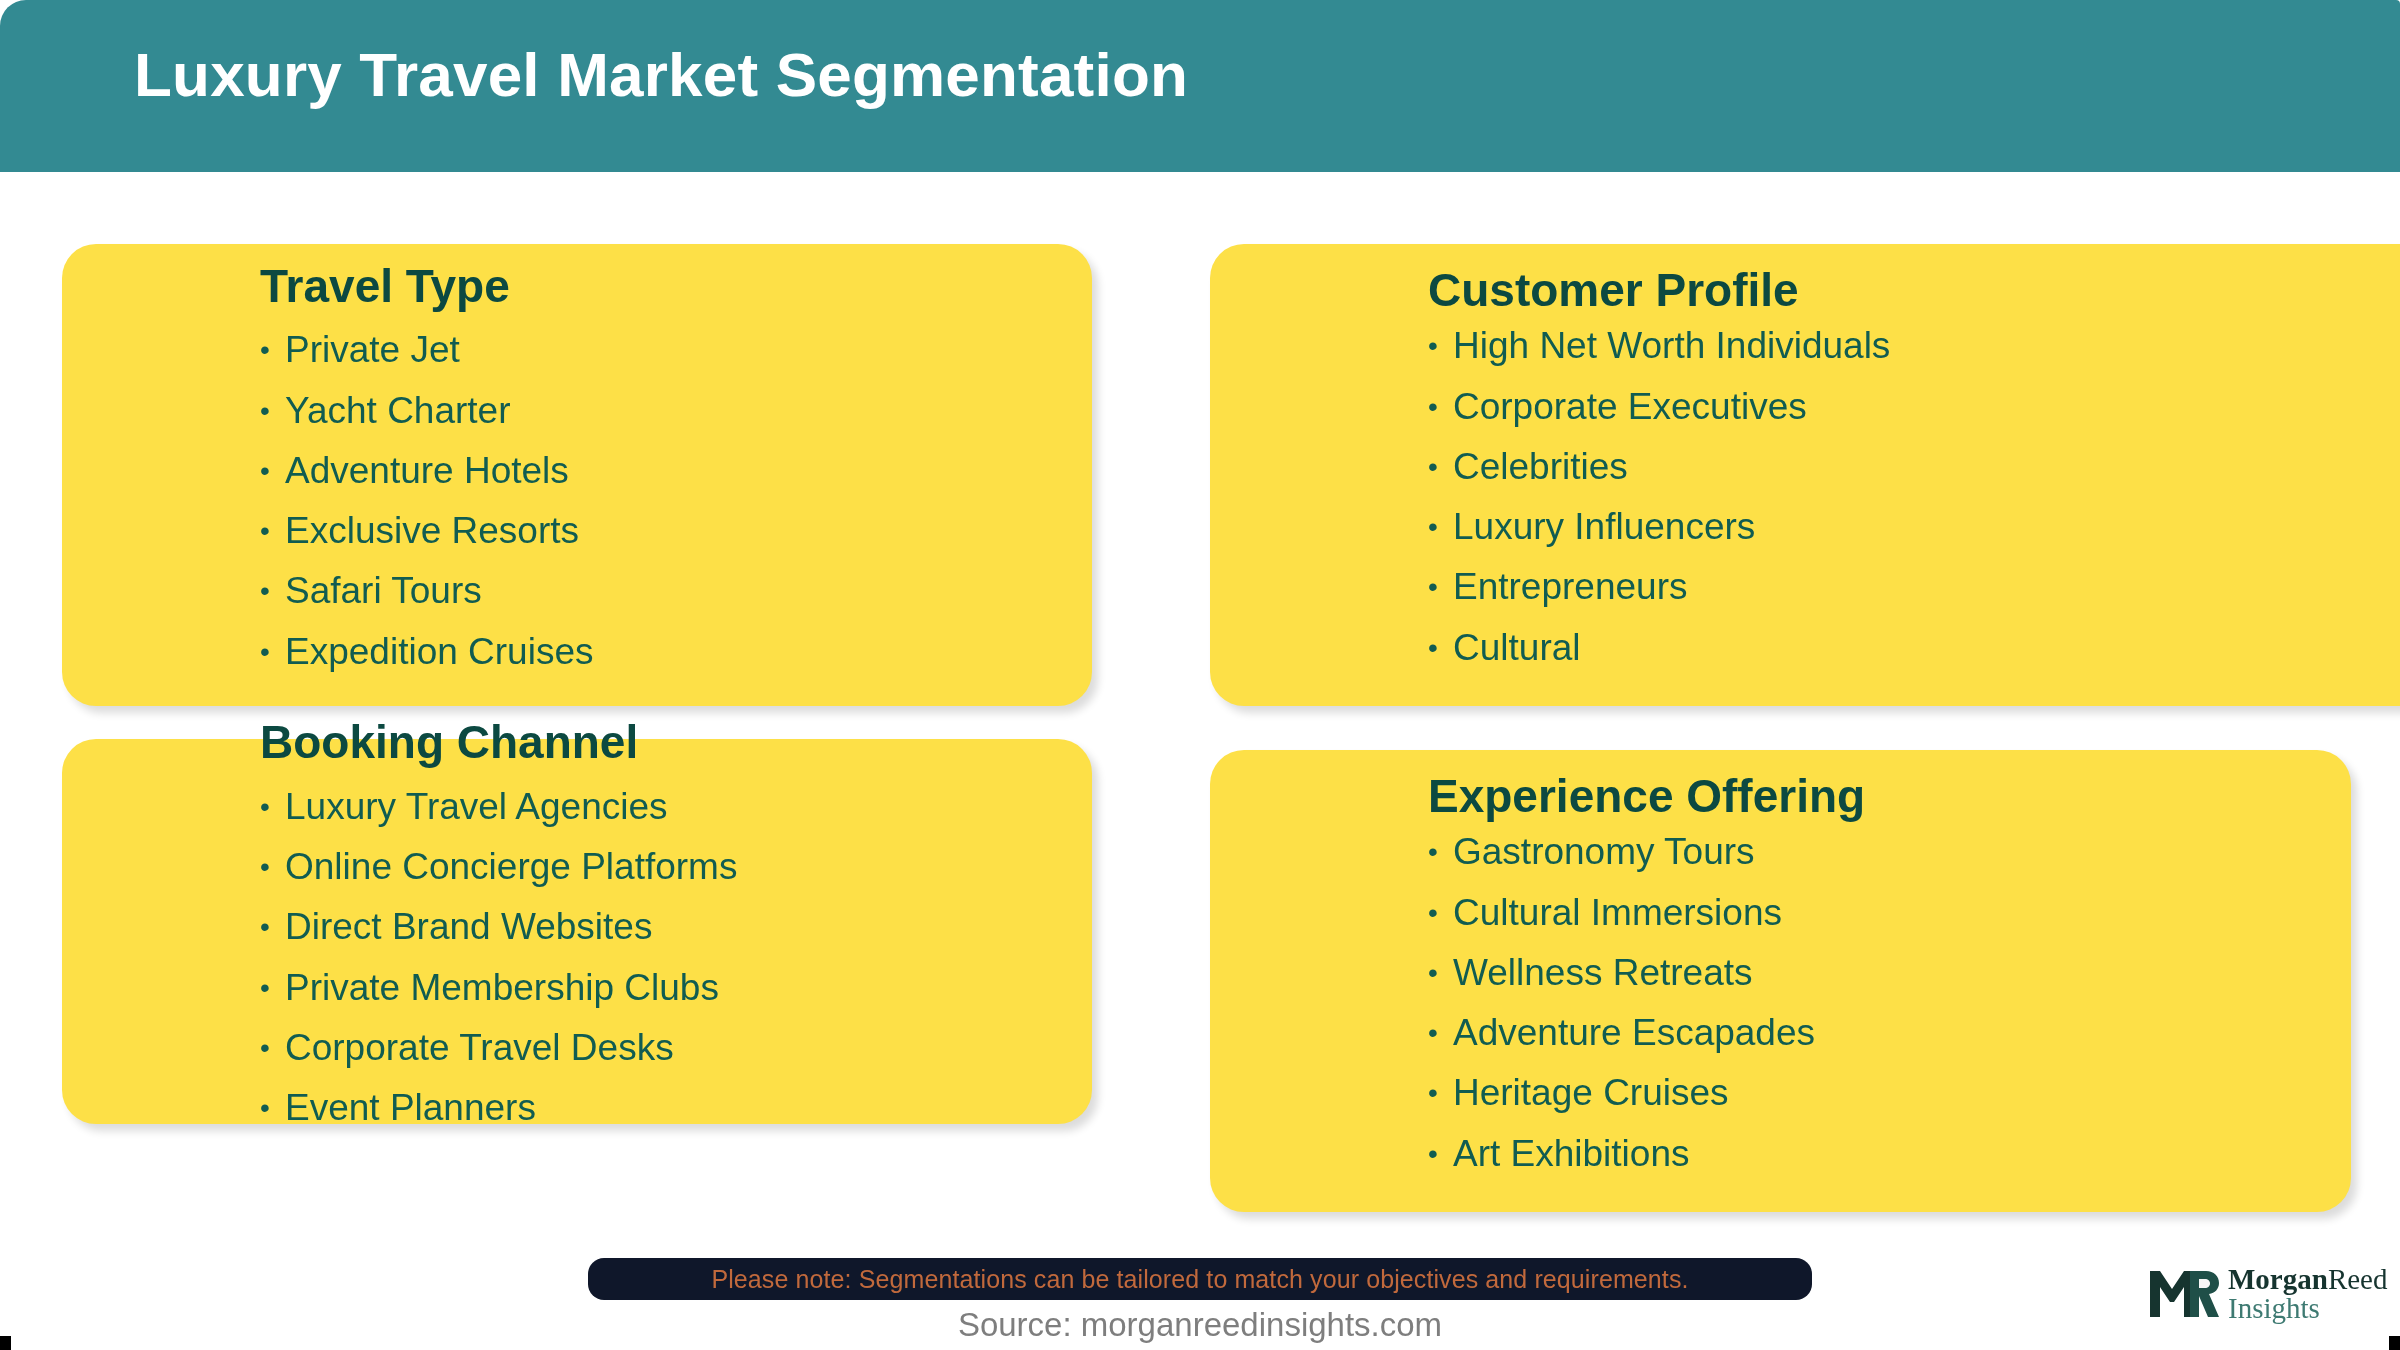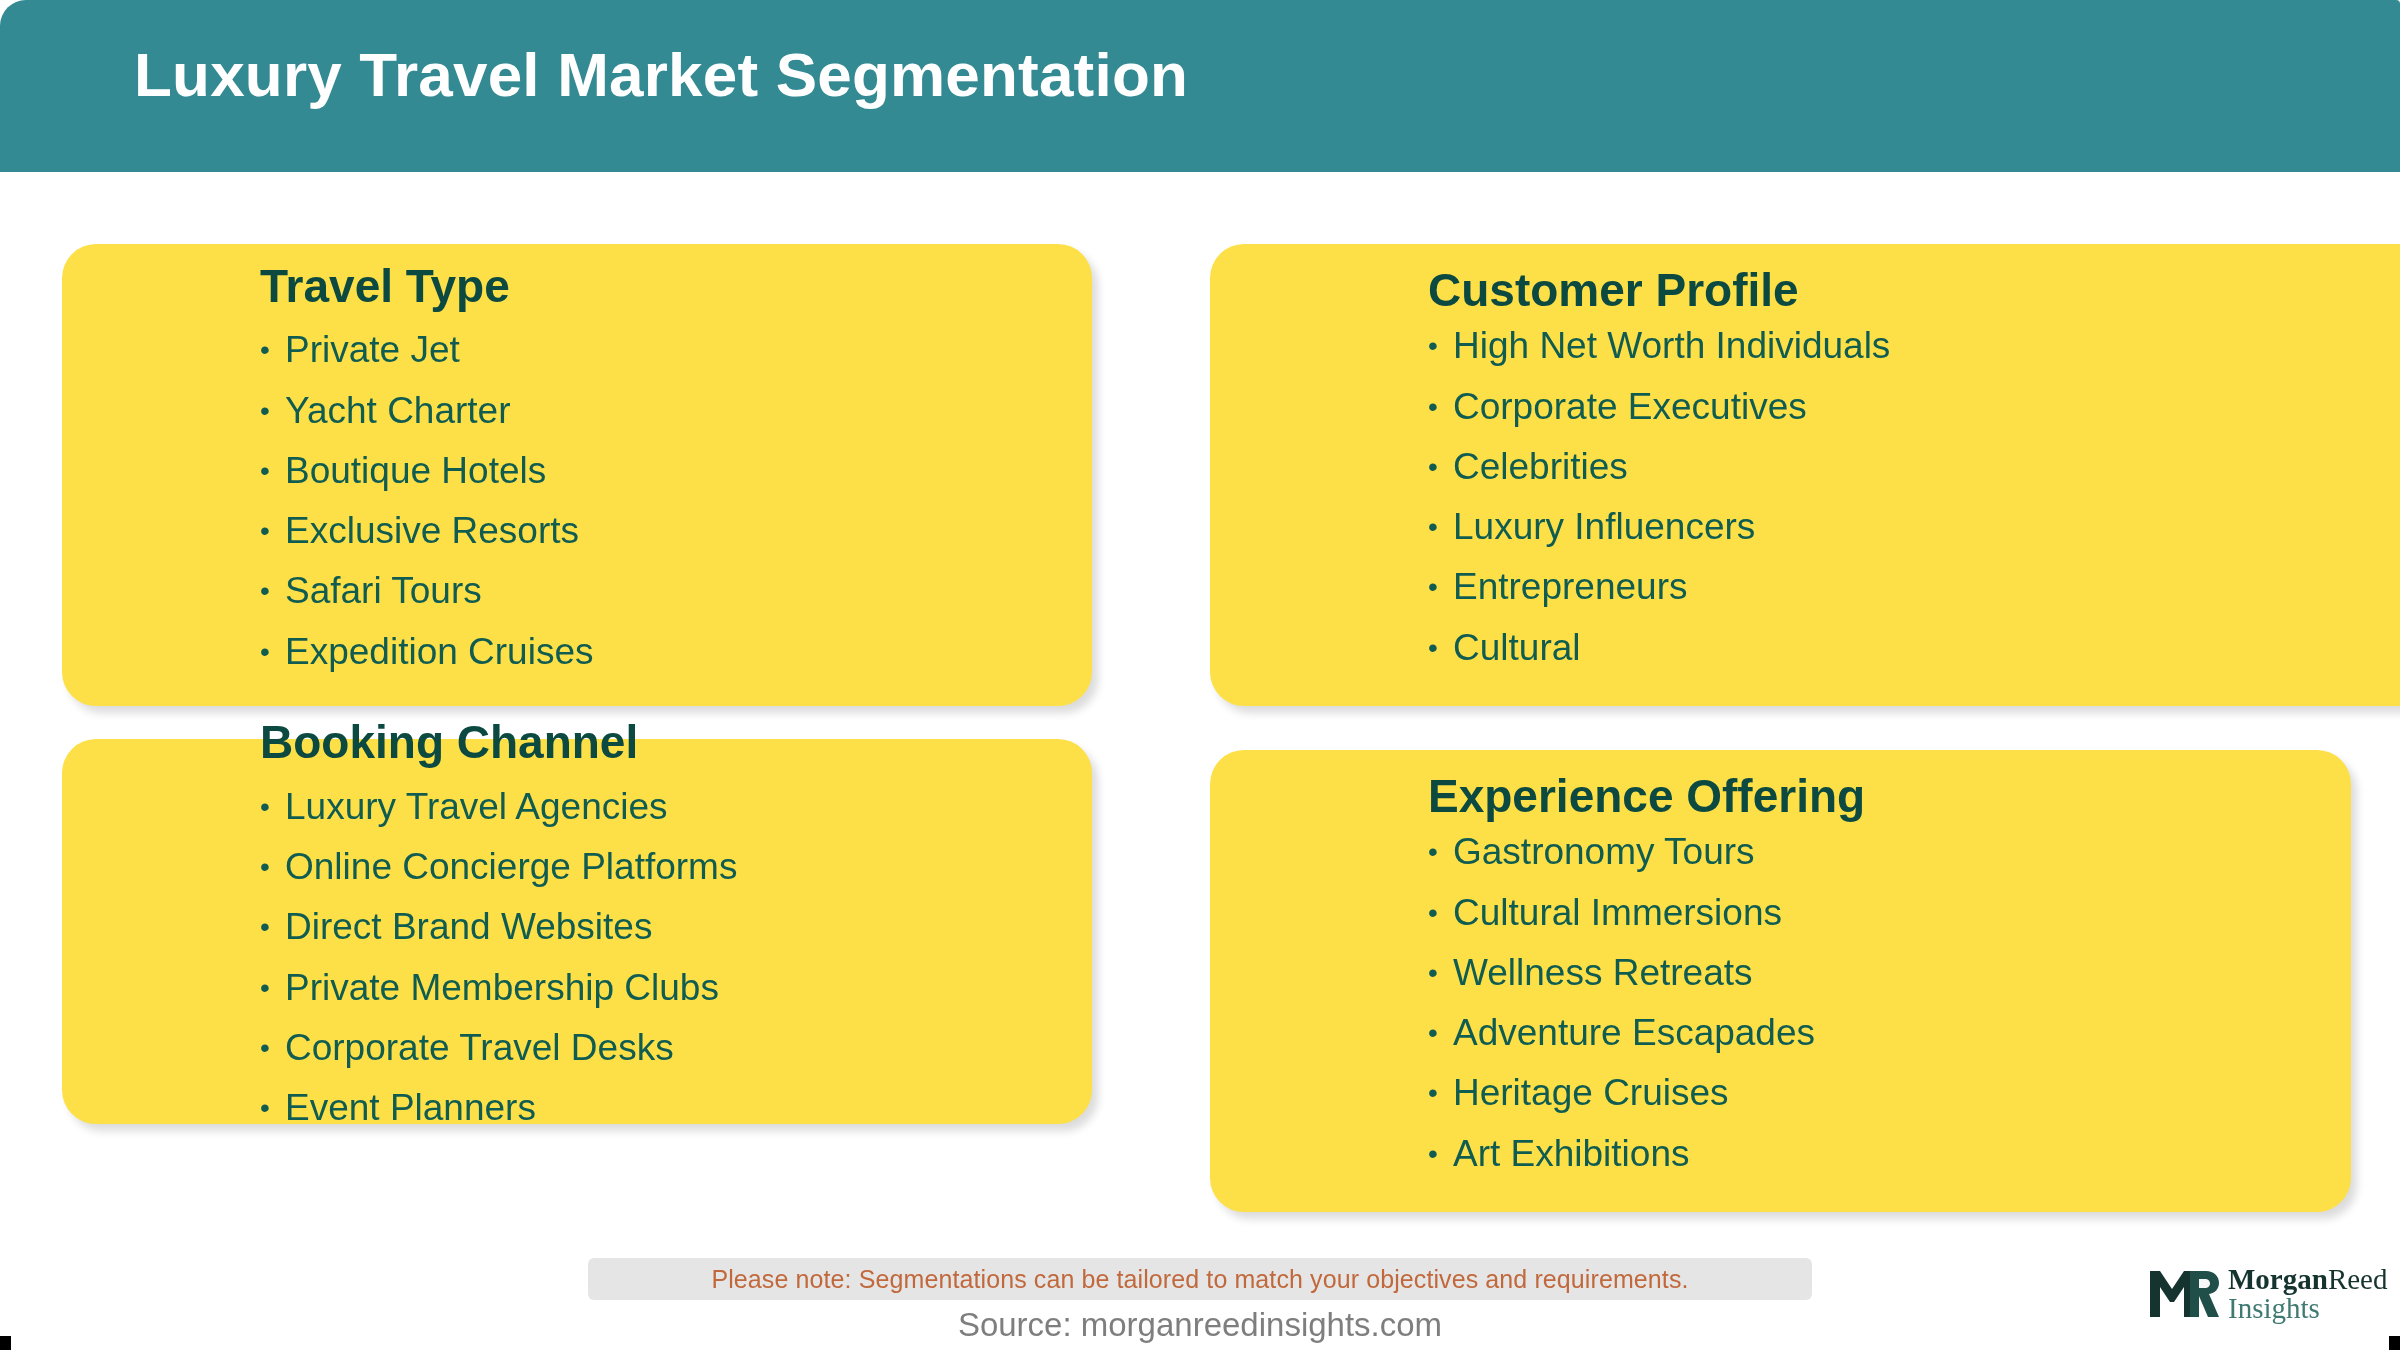--- a/index.html
+++ b/index.html
@@ -114,22 +114,22 @@
     color: #115C51;
   }
 
   
   .note-pill {
     position: absolute;
     left: 588px;
     top: 1258px;
     width: 1224px;
     height: 42px;
-    background: #e5e5e5;
-    border-radius: 6px;
+    background: #0f172a;
+    border-radius: 16px;
     display: flex;
     align-items: center;
     justify-content: center;
   }
   .note-text {
     font-size: 25px;
     color: #C1693C;
     white-space: nowrap;
     letter-spacing: 0.1px;
   }
@@ -205,21 +205,21 @@
   <div class="header-title">Luxury Travel Market Segmentation</div>
 
   <div class="cards">
 
     <div class="card c0">
       <div class="card-body">
         <div class="card-title">Travel Type</div>
         <ul class="card-list">
           <li>Private Jet</li>
           <li>Yacht Charter</li>
-          <li>Boutique Hotels</li>
+          <li>Adventure Hotels</li>
           <li>Exclusive Resorts</li>
           <li>Safari Tours</li>
           <li>Expedition Cruises</li>
         </ul>
       </div>
     </div>
 
     <div class="card c1">
       <div class="card-body">
         <div class="card-title">Customer Profile</div>

